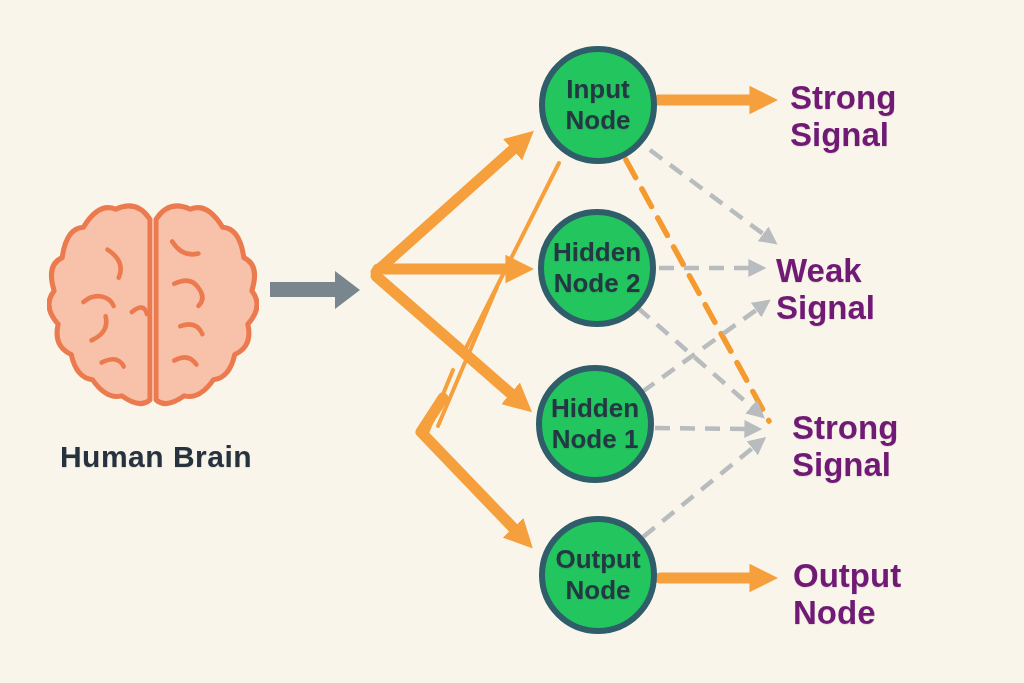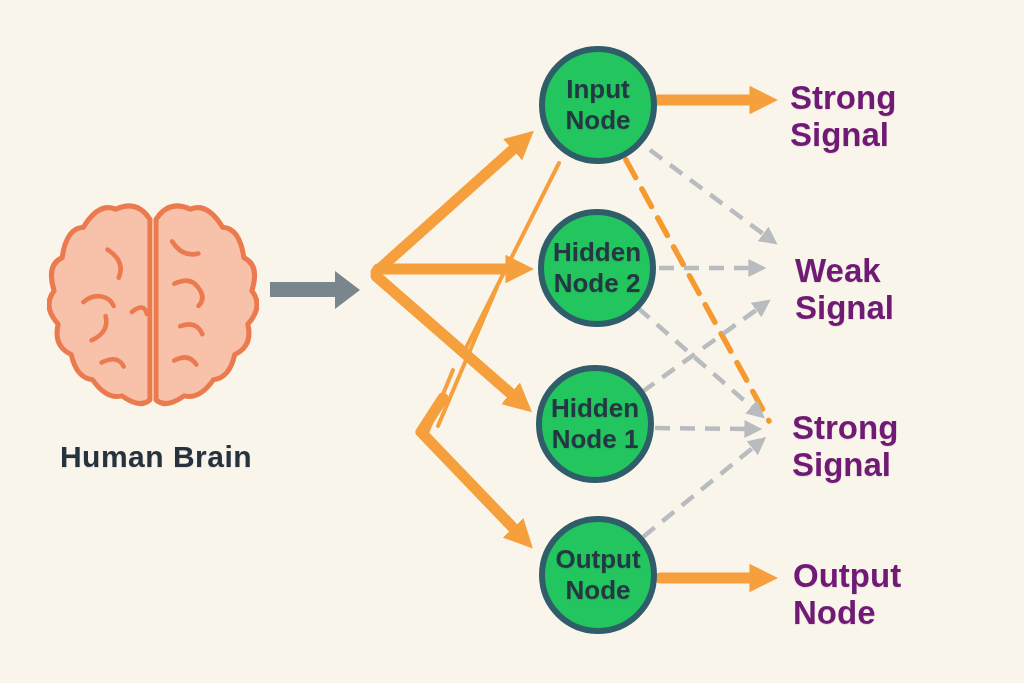--- a/index.html
+++ b/index.html
@@ -28,21 +28,21 @@
     color:#26323E;font-weight:700;font-size:30px;letter-spacing:0.5px;
     text-shadow:0 1px 1px rgba(40,50,60,0.12);
   }
   
   #node-input   {left:539px;top:46px;}
   #node-hidden2 {left:538px;top:209px;}
   #node-hidden3 {left:536px;top:365px;}
   #node-output  {left:539px;top:516px;}
   
   #sig-strong-top {left:790px;top:79px;}
-  #sig-weak       {left:795px;top:252px;}
+  #sig-weak       {left:776px;top:252px;}
   #sig-strong-mid {left:792px;top:409px;}
   #sig-output     {left:793px;top:557px;}
 </style>
 </head>
 <body>
 
 <div id="stage">
 
   <svg id="wires" viewBox="0 0 1024 683" xmlns="http://www.w3.org/2000/svg">
     <defs>

